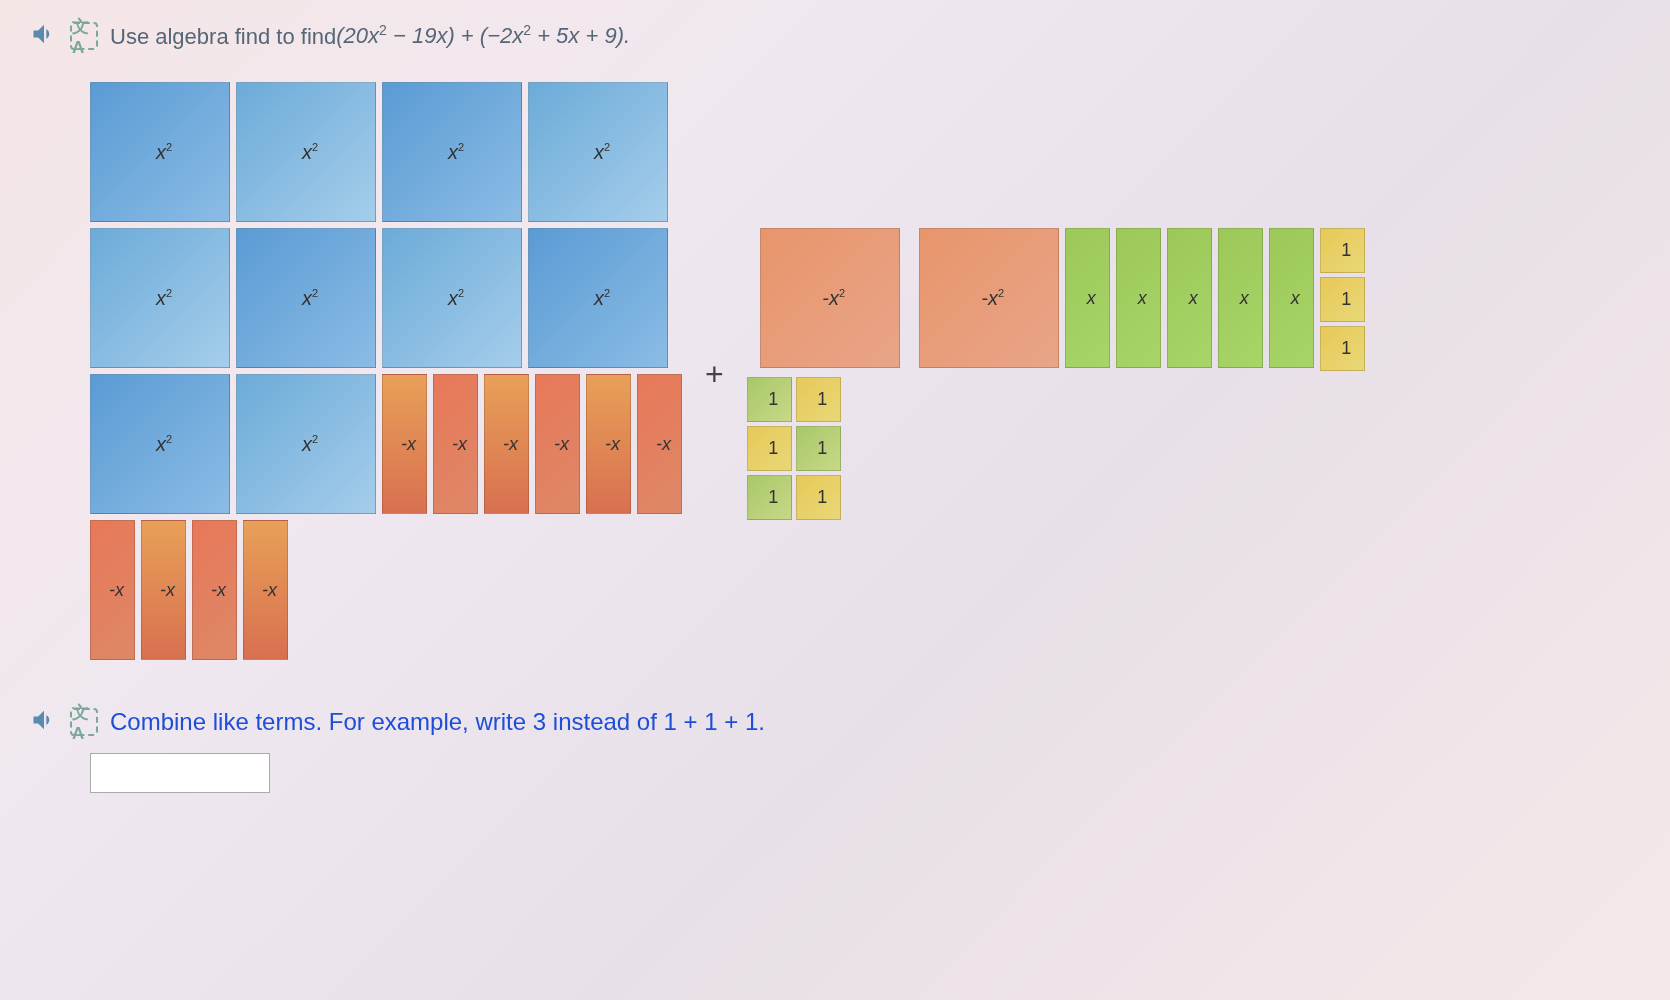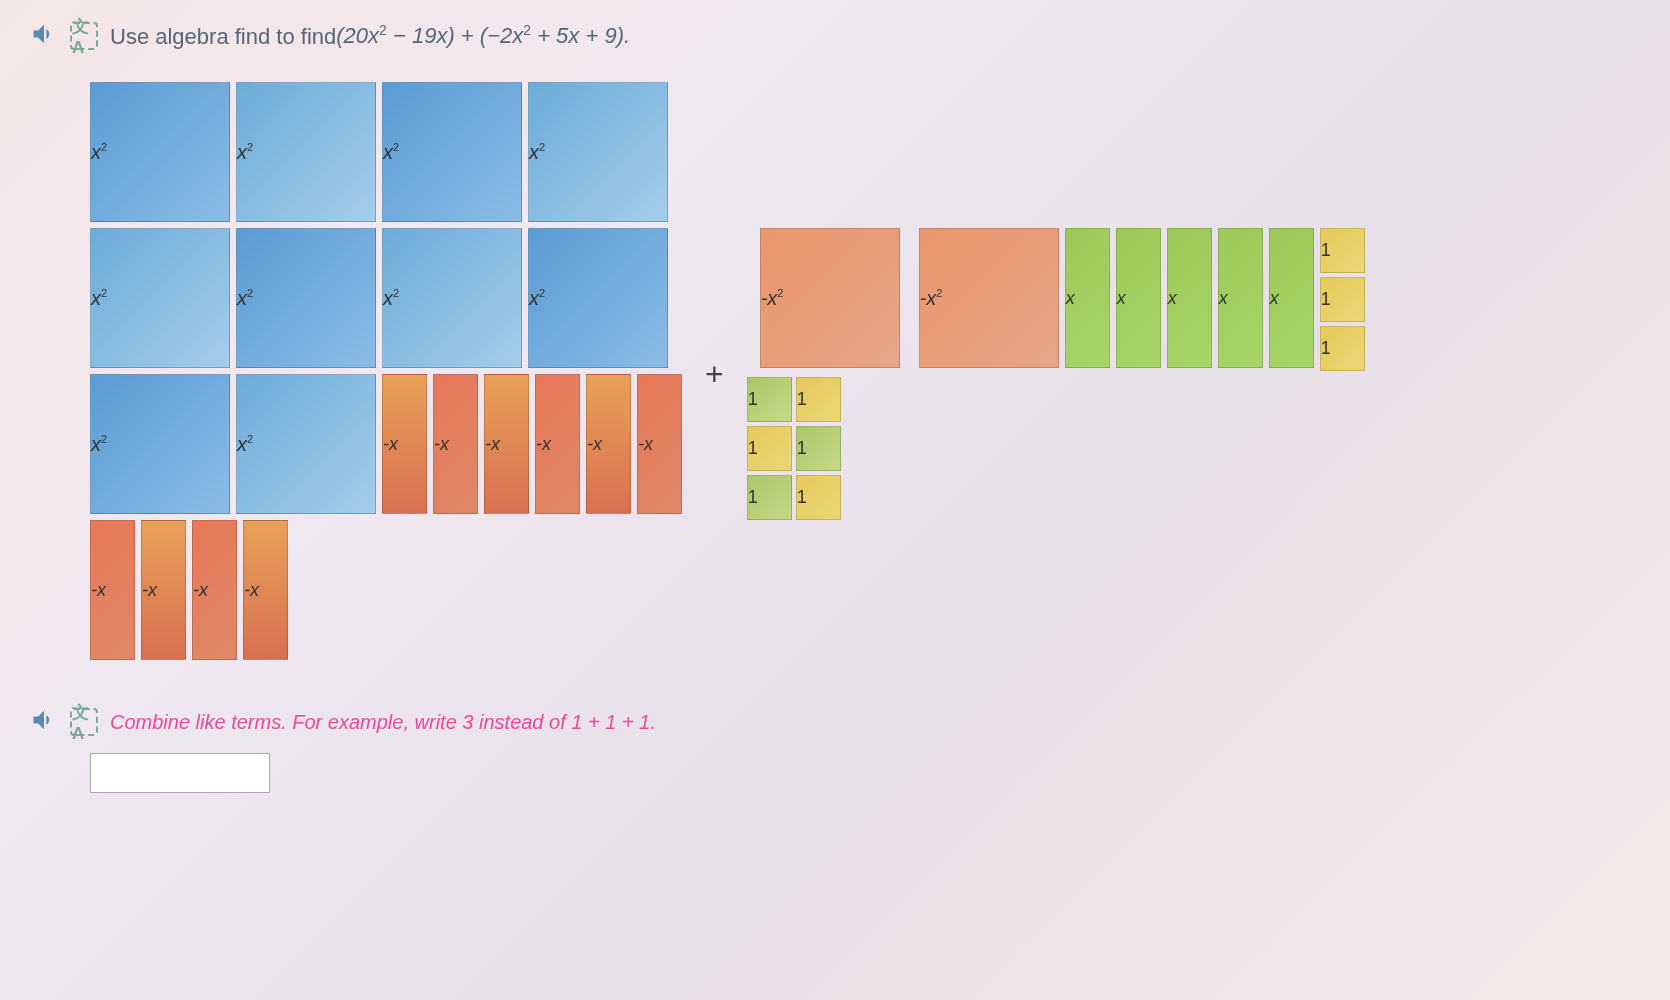--- a/index.html
+++ b/index.html
@@ -38,24 +38,26 @@
       gap: 15px;
       margin: 10px 0 30px 60px;
     }
     .left-group, .right-group { position: relative; }
     
     .tile-row { display: flex; gap: 6px; margin-bottom: 6px; }
     
     .tile {
       display: flex;
       align-items: center;
+      justify-content: center;
       font-style: italic;
       color: #333;
       border: 1px solid rgba(0,0,0,0.15);
       font-size: 20px;
+      padding-left: 8px;
     }
     .tile sup { font-size: 11px; }
     
     .x2 { width: 140px; height: 140px; background: linear-gradient(135deg, #7db8e8, #9ec8eb); }
     .x2.shade1 { background: linear-gradient(135deg, #5a9bd4, #8bbce5); }
     .x2.shade2 { background: linear-gradient(135deg, #6cabd8, #a5cdeb); }
     
     .nx2 { width: 140px; height: 140px; background: linear-gradient(135deg, #e8956b, #e8a588); margin-left: 13px; }
     
     .negx { width: 45px; height: 140px; background: linear-gradient(135deg, #e87858, #dd8868); font-size: 18px; }
@@ -71,21 +73,21 @@
     .right-main { display: flex; gap: 6px; align-items: flex-start; }
     .unit-col { display: flex; flex-direction: column; gap: 4px; }
     .unit-grid { display: flex; gap: 4px; margin-top: 6px; }
     
     .footer {
       display: flex;
       align-items: center;
       gap: 12px;
       margin-top: 40px;
     }
-    .footer-text { color: #ec4899; font-size: 20px; font-style: italic; }
+    .footer-text { color: #1d4ed8; font-size: 24px; }
     
     .answer-box {
       width: 180px; height: 40px;
       border: 1px solid #aaa;
       background: #fff;
       margin-top: 15px;
       margin-left: 60px;
     }
   </style>
 </head>

